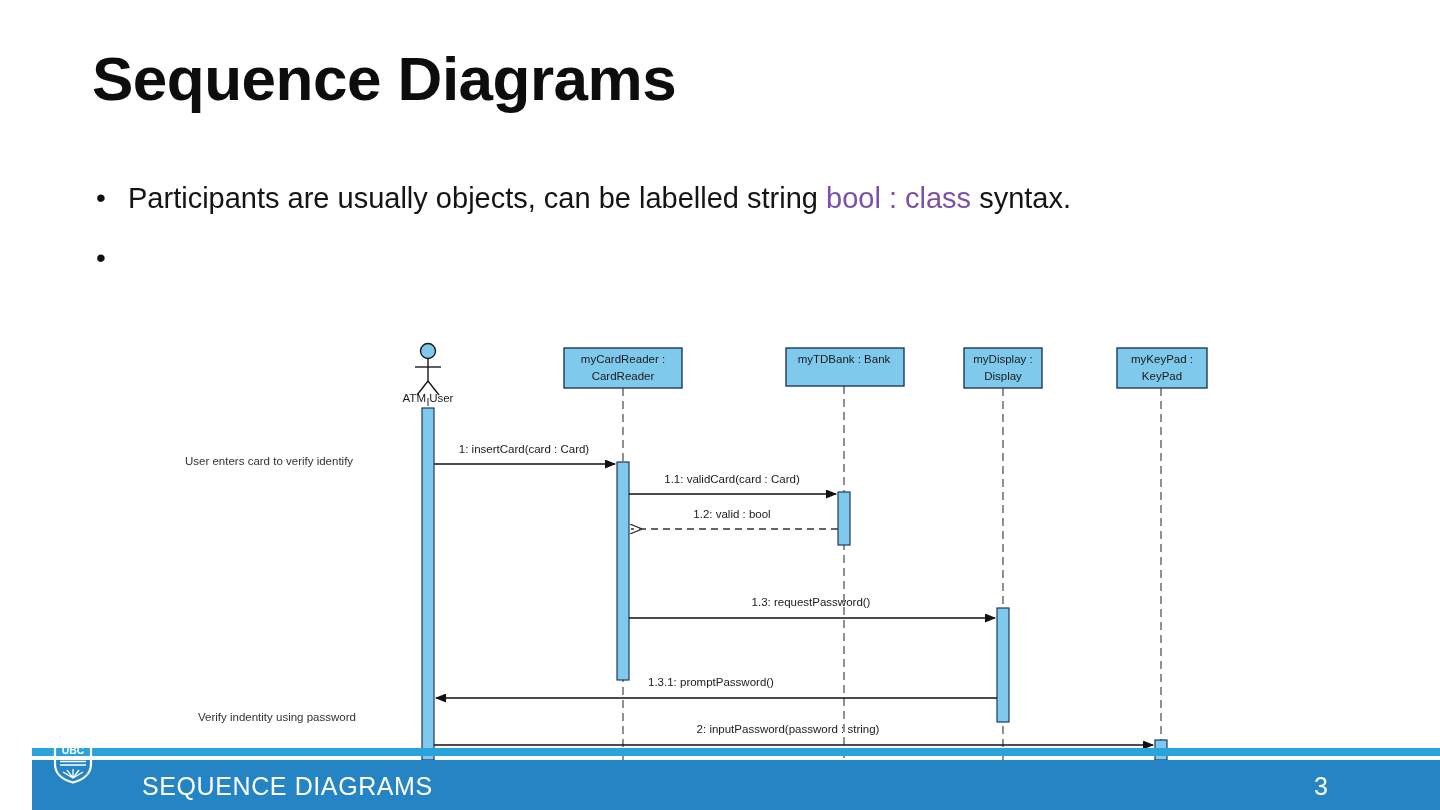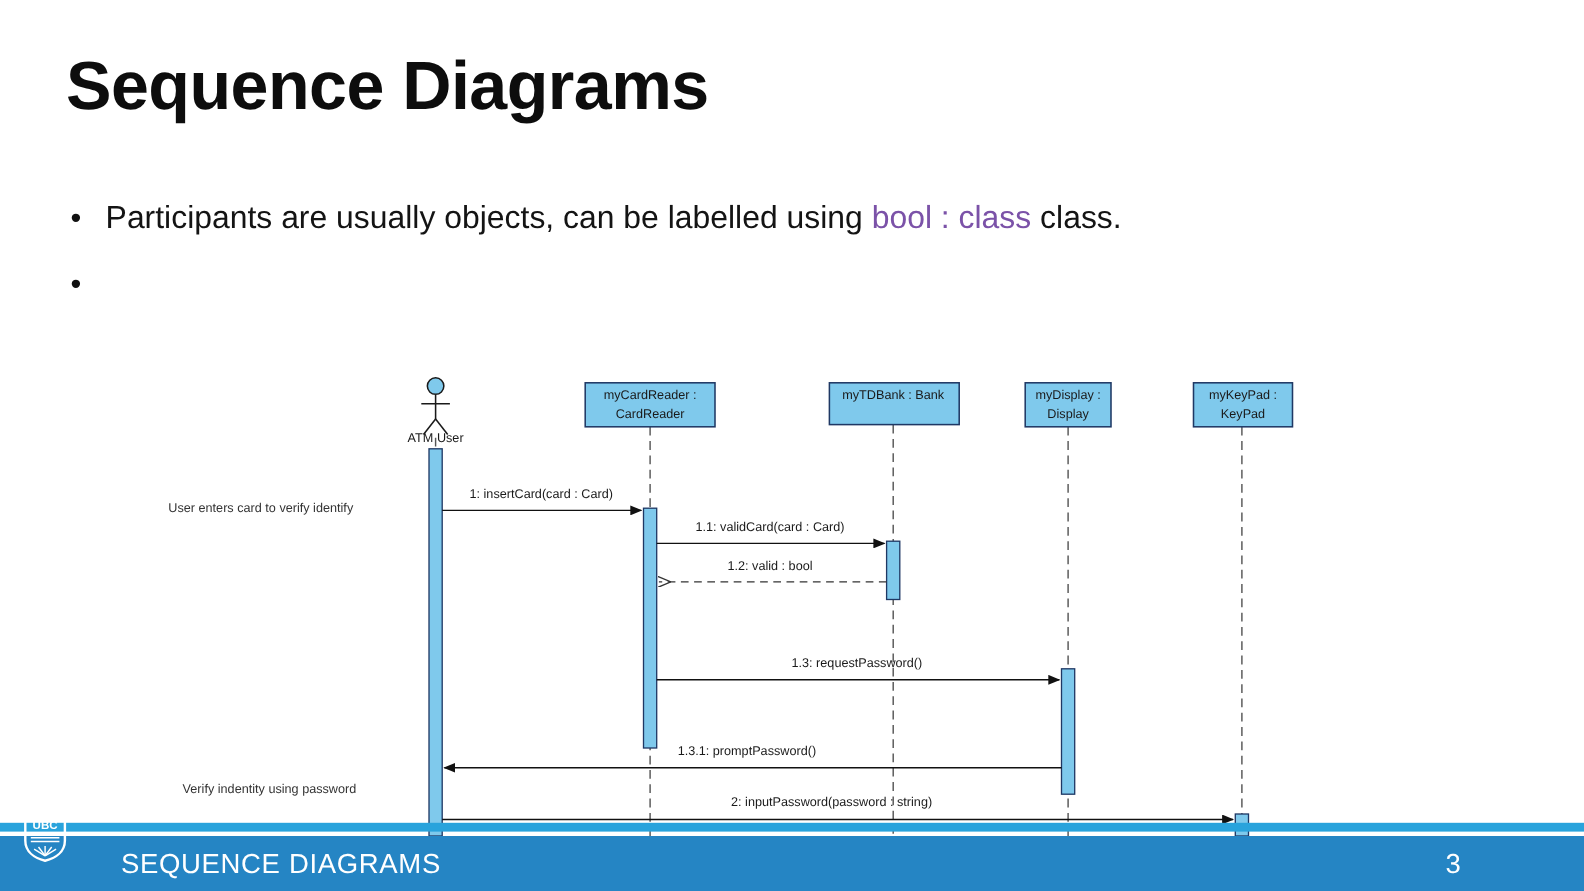--- a/index.html
+++ b/index.html
@@ -11,20 +11,21 @@
     width: 1440px;
     height: 810px;
     position: relative;
     overflow: hidden;
     font-family: "Liberation Sans", sans-serif;
   }
   .slide {
     position: absolute;
     inset: 0;
     background: #ffffff;
+    margin-left: 32px;
   }
   
   .slide-title {
     position: absolute;
     left: 60px;
     top: 46px;
     font-size: 62px;
     font-weight: bold;
     color: #0d0d0d;
     letter-spacing: -0.5px;
@@ -124,21 +125,21 @@
 </head>
 <body>
 
 <div class="slide">
 
   <div class="slide-title">Sequence Diagrams</div>
 
   <div class="bullets">
     <div class="bullet-row">
       <div class="bullet-dot">•</div>
-      <div class="bullet-text"><span>Participants are usually objects, can be labelled using </span><span class="accent">bool : class</span><span> class.</span></div>
+      <div class="bullet-text"><span>Participants are usually objects, can be labelled string </span><span class="accent">bool : class</span><span> syntax.</span></div>
     </div>
     <div class="bullet-row">
       <div class="bullet-dot">•</div>
     </div>
   </div>
 
   <div class="diagram">
     <svg width="1440" height="434" viewBox="0 0 1440 434" xmlns="http://www.w3.org/2000/svg">
       <defs>
         <marker id="arrowFilled" markerWidth="11" markerHeight="9" refX="10" refY="4.5" orient="auto" markerUnits="userSpaceOnUse">

